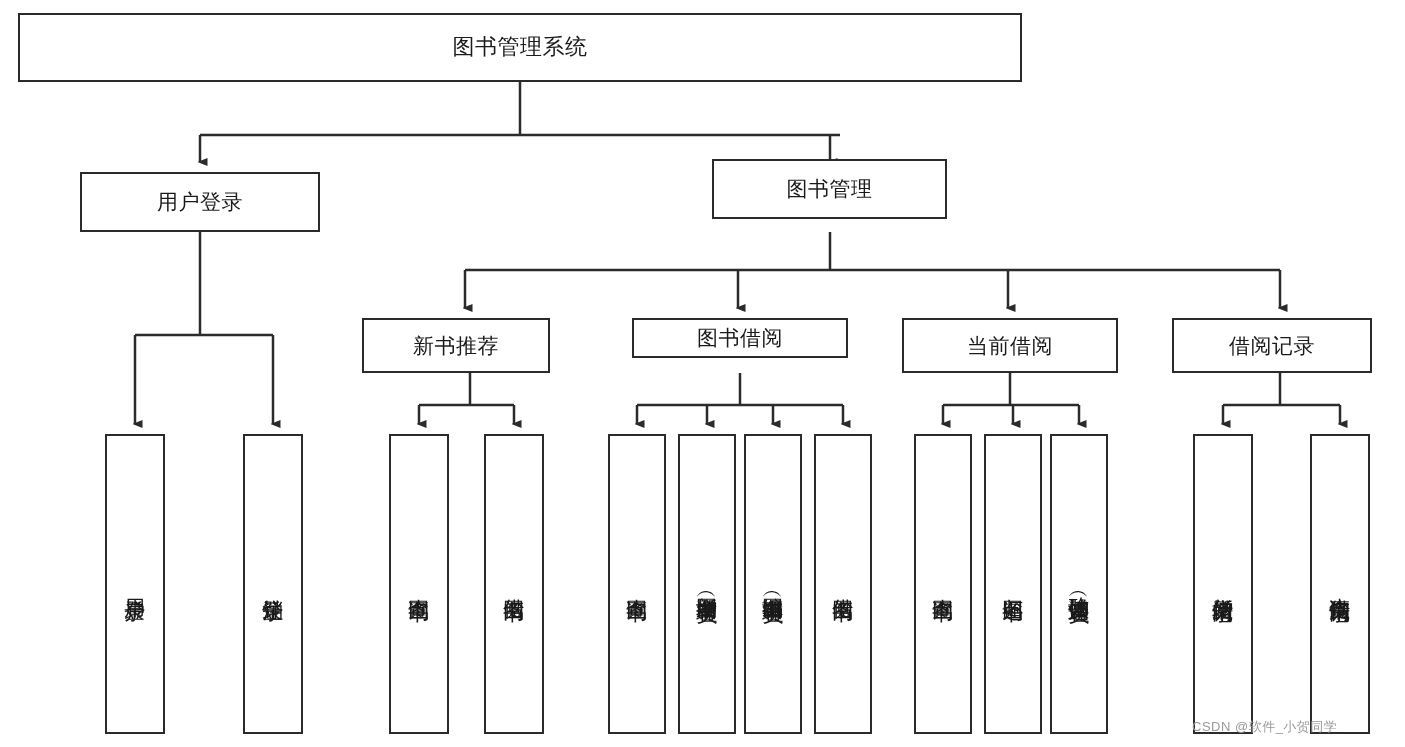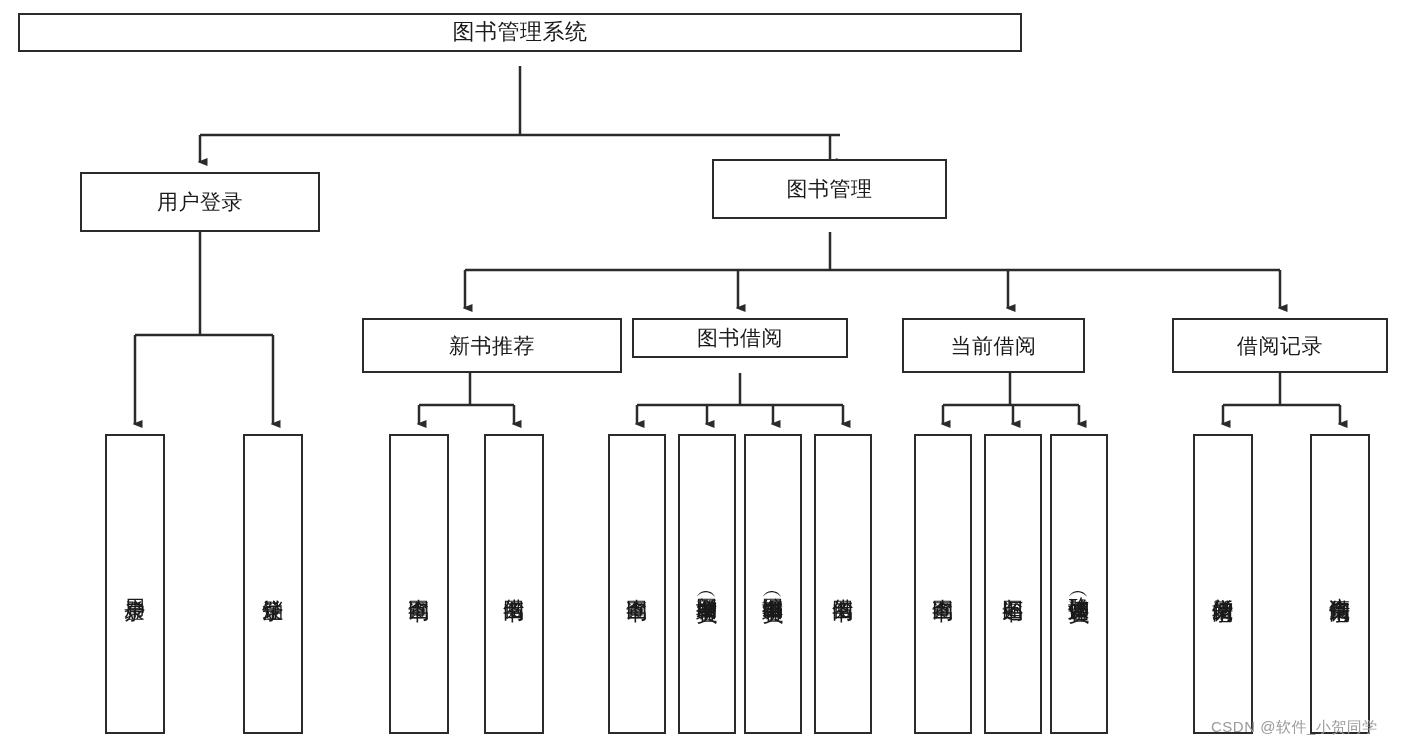--- a/index.html
+++ b/index.html
@@ -56,25 +56,24 @@
     writing-mode: vertical-rl;
     text-orientation: upright;
     font-size: 21px;
     line-height: 1.12;
     letter-spacing: 1px;
     color: #1a1a1a;
     white-space: nowrap;
   }
   .watermark {
     position: absolute;
-    font-size: 15px;
+    font-size: 13px;
     color: #9a9a9a;
     white-space: nowrap;
     letter-spacing: 0.5px;
-    margin-left: 19px;
   }
 </style>
 </head>
 <body>
 
 <div id="canvas">
 
   <svg id="diagram-svg" viewBox="0 0 1405 747" xmlns="http://www.w3.org/2000/svg">
     <defs>
       <marker id="arrowhead" markerWidth="10" markerHeight="10" refX="4" refY="7.5" orient="auto" markerUnits="userSpaceOnUse">
@@ -112,39 +111,39 @@
         <polyline points="1013,405 1013,424" fill="none" stroke="#2b2b2b" stroke-width="2.5" stroke-linecap="butt" stroke-linejoin="miter" marker-end="url(#arrowhead)"></polyline>
         <polyline points="1079,405 1079,424" fill="none" stroke="#2b2b2b" stroke-width="2.5" stroke-linecap="butt" stroke-linejoin="miter" marker-end="url(#arrowhead)"></polyline>
         <polyline points="1280,373 1280,405" fill="none" stroke="#2b2b2b" stroke-width="2.5" stroke-linecap="butt" stroke-linejoin="miter"></polyline>
         <polyline points="1223,405 1340,405" fill="none" stroke="#2b2b2b" stroke-width="2.5" stroke-linecap="butt" stroke-linejoin="miter"></polyline>
         <polyline points="1223,405 1223,424" fill="none" stroke="#2b2b2b" stroke-width="2.5" stroke-linecap="butt" stroke-linejoin="miter" marker-end="url(#arrowhead)"></polyline>
         <polyline points="1340,405 1340,424" fill="none" stroke="#2b2b2b" stroke-width="2.5" stroke-linecap="butt" stroke-linejoin="miter" marker-end="url(#arrowhead)"></polyline>
       </g>
   </svg>
 
   <div id="nodes-layer">
-      <div class="node-box root" style="left: 18px; top: 13px; width: 1004px; height: 39px;">
+      <div class="node-box root" style="left: 18px; top: 13px; width: 1004px; height: 69px;">
         <span class="node-label">图书管理系统</span>
       </div>
       <div class="node-box" style="left: 80px; top: 172px; width: 240px; height: 60px;">
         <span class="node-label">用户登录</span>
       </div>
       <div class="node-box" style="left: 712px; top: 159px; width: 235px; height: 60px;">
         <span class="node-label">图书管理</span>
       </div>
-      <div class="node-box" style="left: 362px; top: 318px; width: 260px; height: 55px;">
+      <div class="node-box" style="left: 362px; top: 318px; width: 188px; height: 55px;">
         <span class="node-label">新书推荐</span>
       </div>
       <div class="node-box" style="left: 632px; top: 318px; width: 216px; height: 40px;">
         <span class="node-label">图书借阅</span>
       </div>
-      <div class="node-box" style="left: 902px; top: 318px; width: 183px; height: 55px;">
+      <div class="node-box" style="left: 902px; top: 318px; width: 216px; height: 55px;">
         <span class="node-label">当前借阅</span>
       </div>
-      <div class="node-box" style="left: 1172px; top: 318px; width: 216px; height: 55px;">
+      <div class="node-box" style="left: 1172px; top: 318px; width: 200px; height: 55px;">
         <span class="node-label">借阅记录</span>
       </div>
       <div class="leaf-box" style="left: 105px; top: 434px; width: 60px; height: 300px;">
         <span class="leaf-label">用户登录</span>
       </div>
       <div class="leaf-box" style="left: 243px; top: 434px; width: 60px; height: 300px;">
         <span class="leaf-label">注销登录</span>
       </div>
       <div class="leaf-box" style="left: 389px; top: 434px; width: 60px; height: 300px;">
         <span class="leaf-label">查询图书</span>

